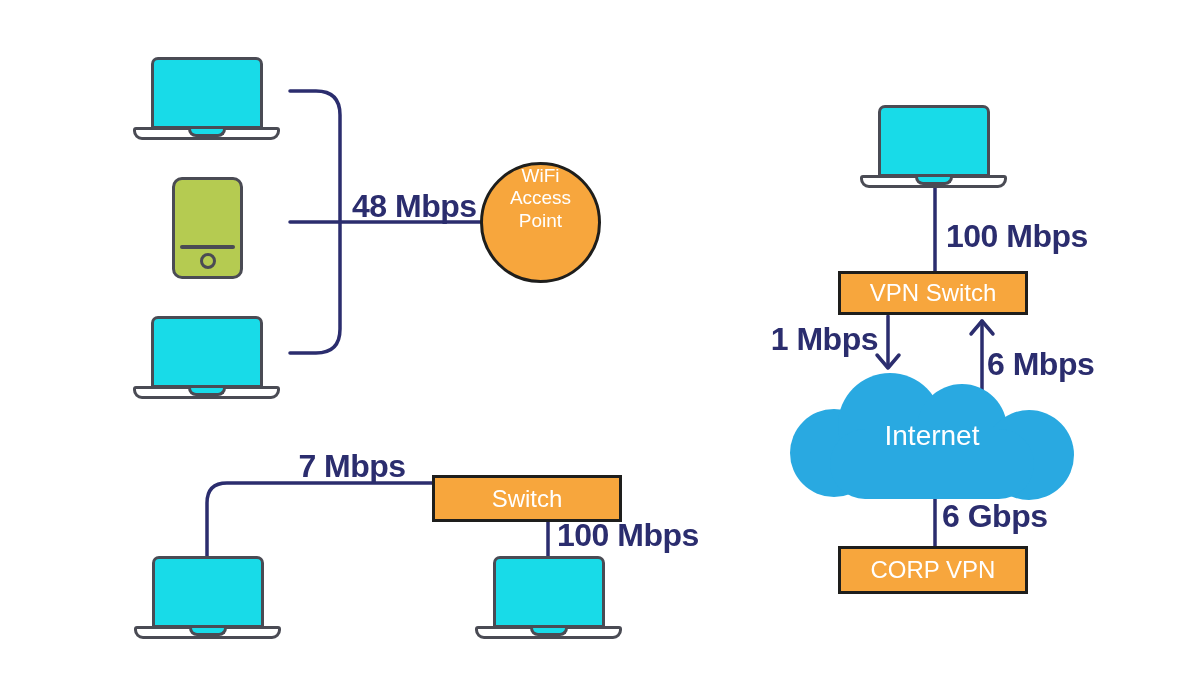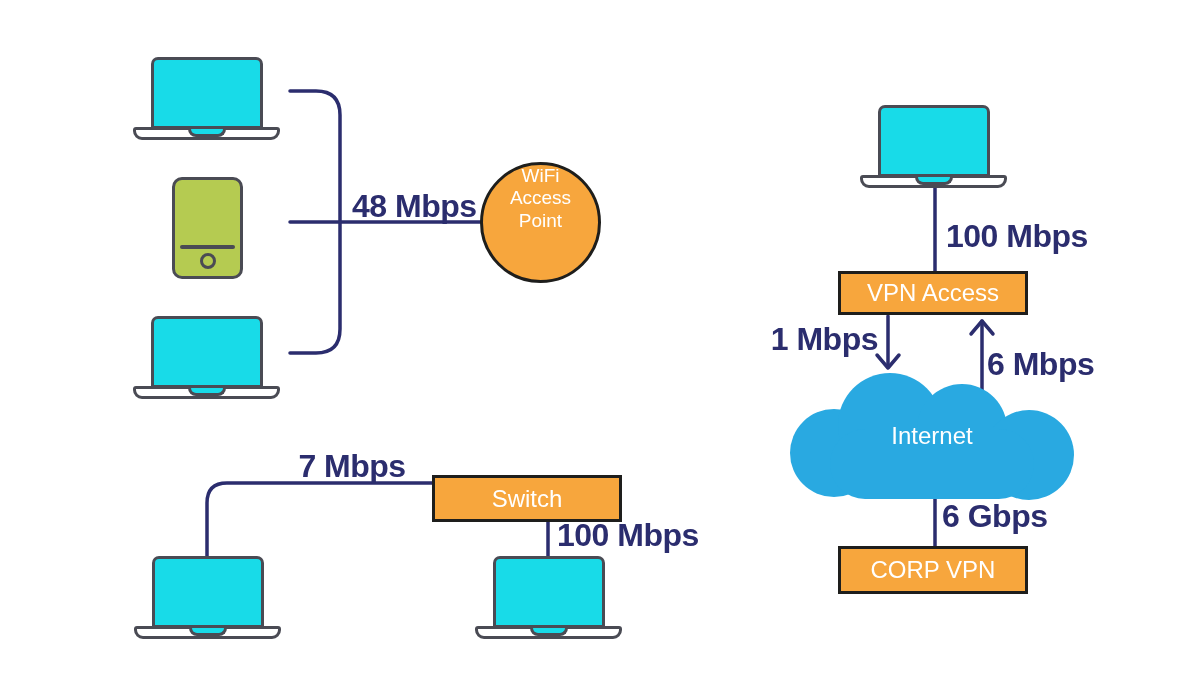--- a/index.html
+++ b/index.html
@@ -37,21 +37,21 @@
   .node-box{z-index:2; display:flex; align-items:center; justify-content:center;
     background:var(--orange); border:3px solid var(--box-border);
     color:var(--label-white); font-size:24px; white-space:nowrap;}
   .ap-circle{z-index:2; width:121px; height:121px; border-radius:50%;
     background:var(--orange); border:3.5px solid var(--box-border);
     display:flex; justify-content:center; text-align:center;
     color:var(--label-white); font-size:19px; line-height:1.18; padding:0 18px;}
   .cloud-wrap{z-index:2; width:288px; height:130px;}
   .cloud-wrap svg{display:block; width:288px; height:130px;}
   .cloud-label{z-index:3; width:288px; height:130px; display:flex; align-items:center; justify-content:center;
-    color:var(--label-white); font-size:24px;}
+    color:var(--label-white); font-size:28px;}
 
   
   .speed-label{z-index:3; color:var(--navy); font-weight:bold; font-size:32px;
     letter-spacing:-0.5px; white-space:nowrap; line-height:1;}
   .ta-c{text-align:center;} .ta-r{text-align:right;}
 </style>
 </head>
 <body>
 
 <div id="stage">
@@ -119,21 +119,21 @@
   <div class="abs laptop" style="left:860px; top:105px;">
     <div class="laptop-screen"></div>
     <div class="laptop-base">
       <div class="laptop-notch"></div>
     </div>
   </div>
 
   <div class="abs speed-label" style="left:946px; top:220px;">100 Mbps</div>
 
   <div class="abs node-box" style="left:838px; top:271px; width:190px; height:44px;">
-    <span>VPN Access</span>
+    <span>VPN Switch</span>
   </div>
 
   <div class="abs speed-label ta-r" style="left:768px; top:323px; width:110px;">1 Mbps</div>
 
   <div class="abs speed-label" style="left:987px; top:348px;">6 Mbps</div>
 
   <div class="abs cloud-wrap" style="left:788px; top:371px;">
     <svg viewBox="0 0 288 130">
       <g fill="var(--cloud-blue)">
         <circle cx="46" cy="82" r="44"></circle>

